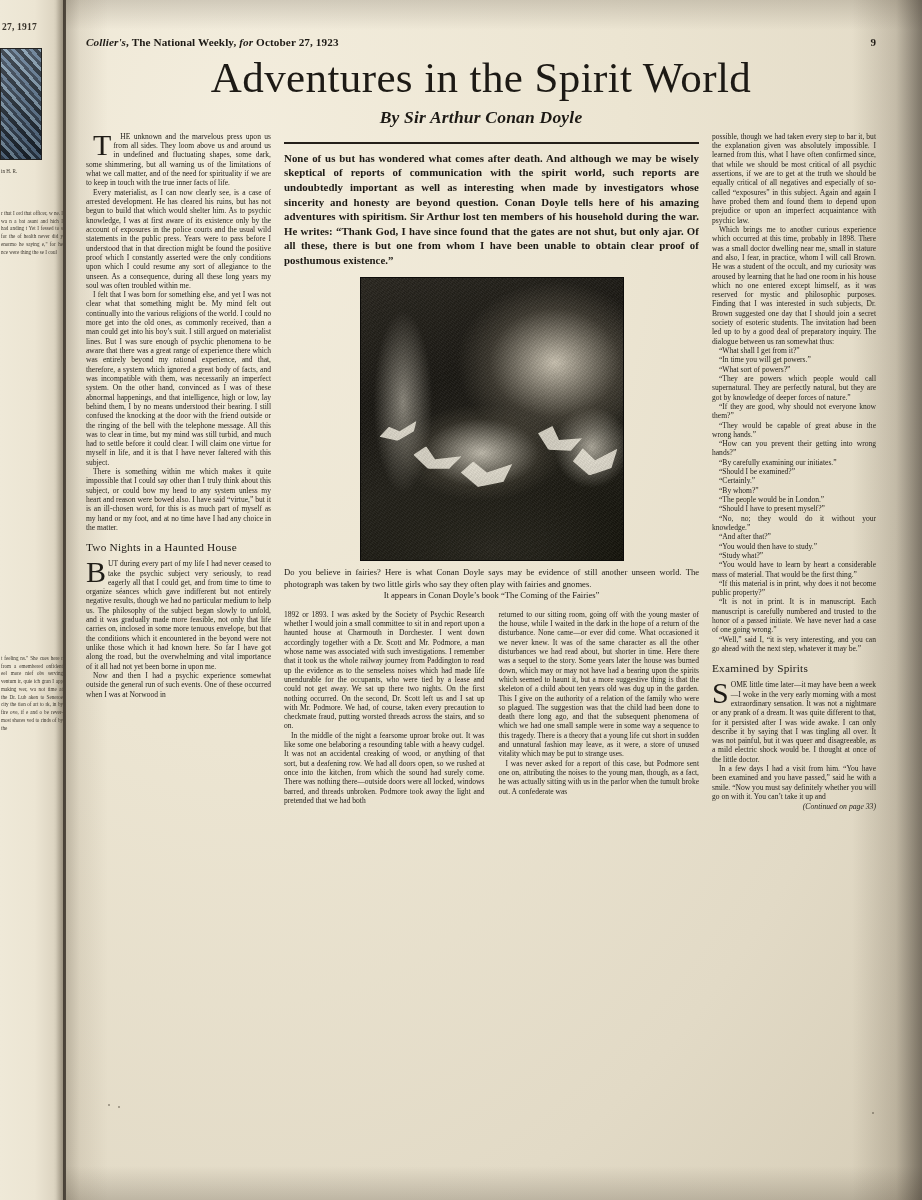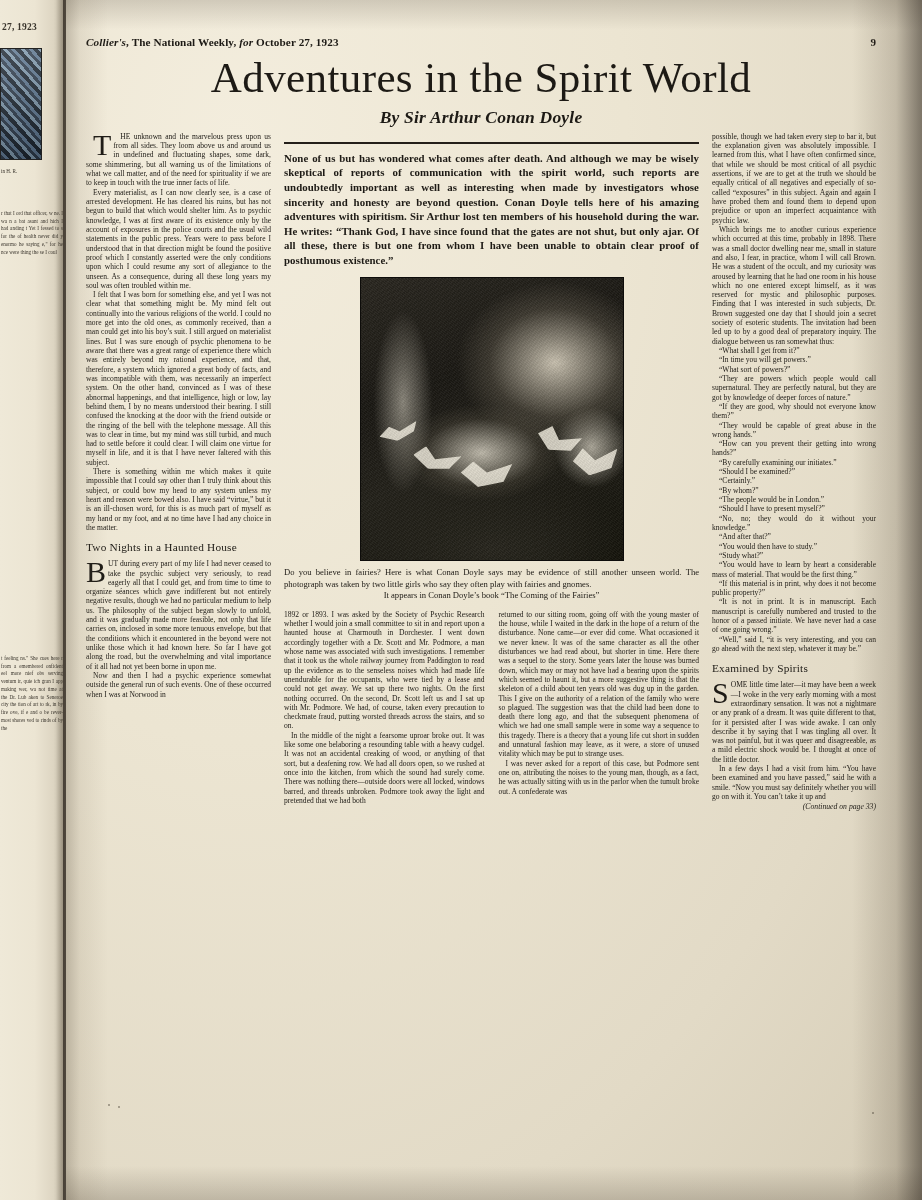--- a/index.html
+++ b/index.html
@@ -123,21 +123,21 @@
 
   .dot{position:absolute;width:2px;height:2px;border-radius:50%;
     background:#4a4236;opacity:.55;}
 </style>
 </head>
 <body>
 
 <div id="scan">
 
   <div class="prevpage">
-    <div class="prev-date">27, 1923</div>
+    <div class="prev-date">27, 1917</div>
     <div class="prev-cut"></div>
     <div class="prev-col prev-c1">in H. R.</div>
     <div class="prev-col prev-c2">r that I ord that officer, w ne. I wa n a bat asant and hich I had anding t Yet I fessed to s for the of health never did y enormo he saying e," for he nce were thing the se I coul</div>
     <div class="prev-col prev-c3">t feeling ns." She cues here r from a emembered onfident eel more nief obs serving ventum ir, quie ich gran I app making wer, wa not time at the Dr. Lub aken to Seneroe city the tion of art to rk, in by fire ove, if e and o be rever- most shores ved to rinds of by the</div>
   </div>
   <div class="gutter"></div>
 
   <div class="sheet">
     <div class="page">
 

